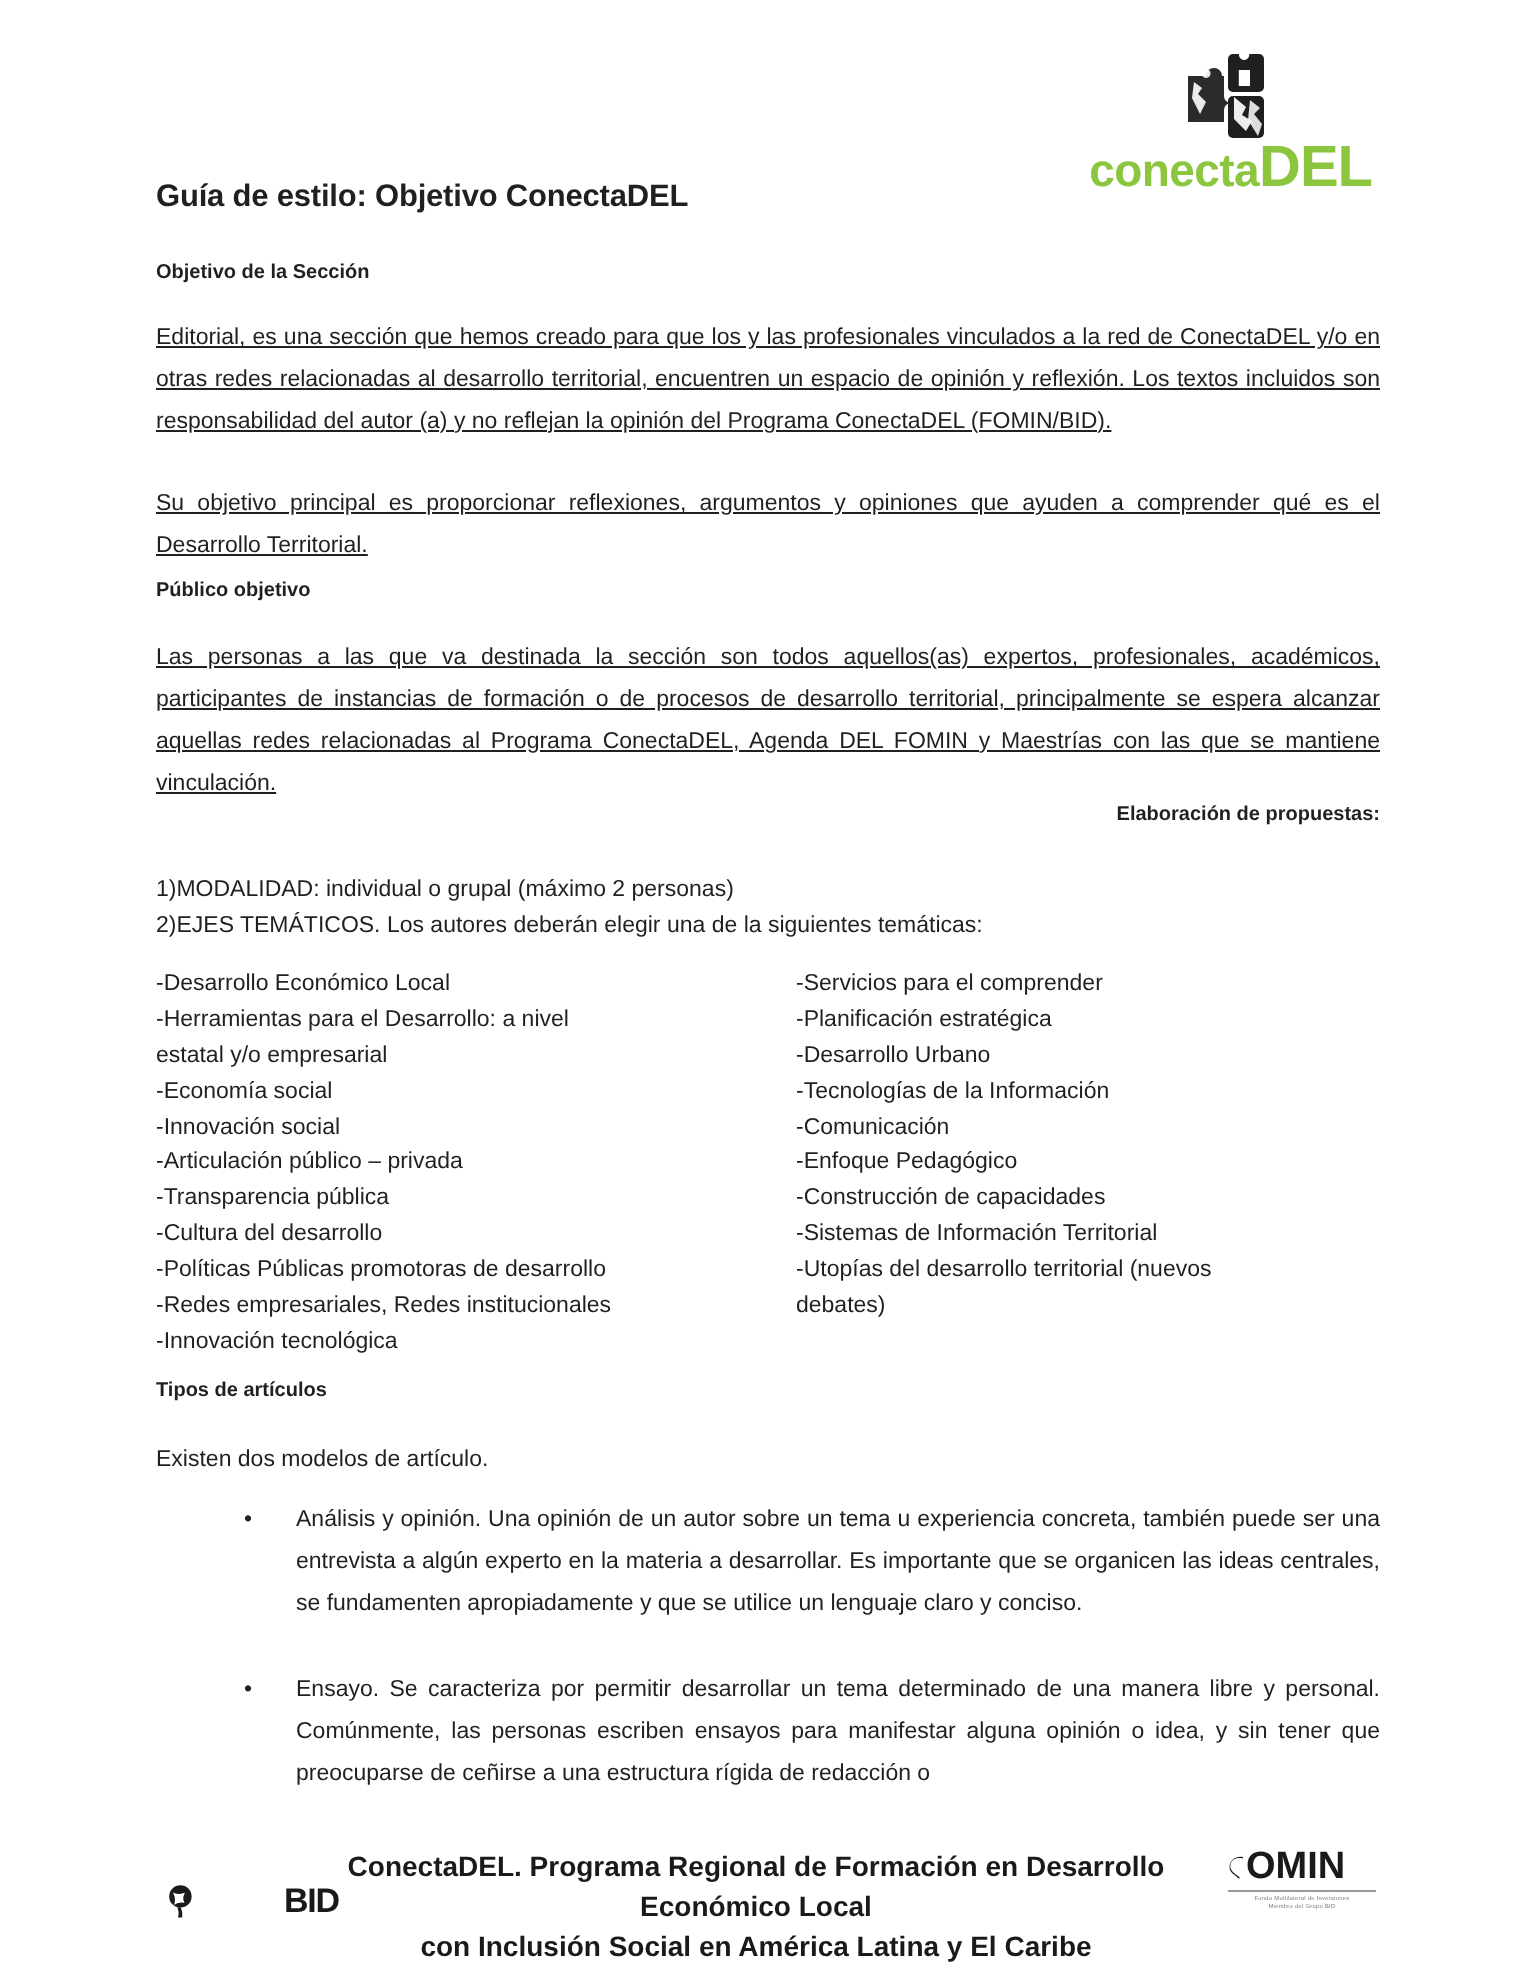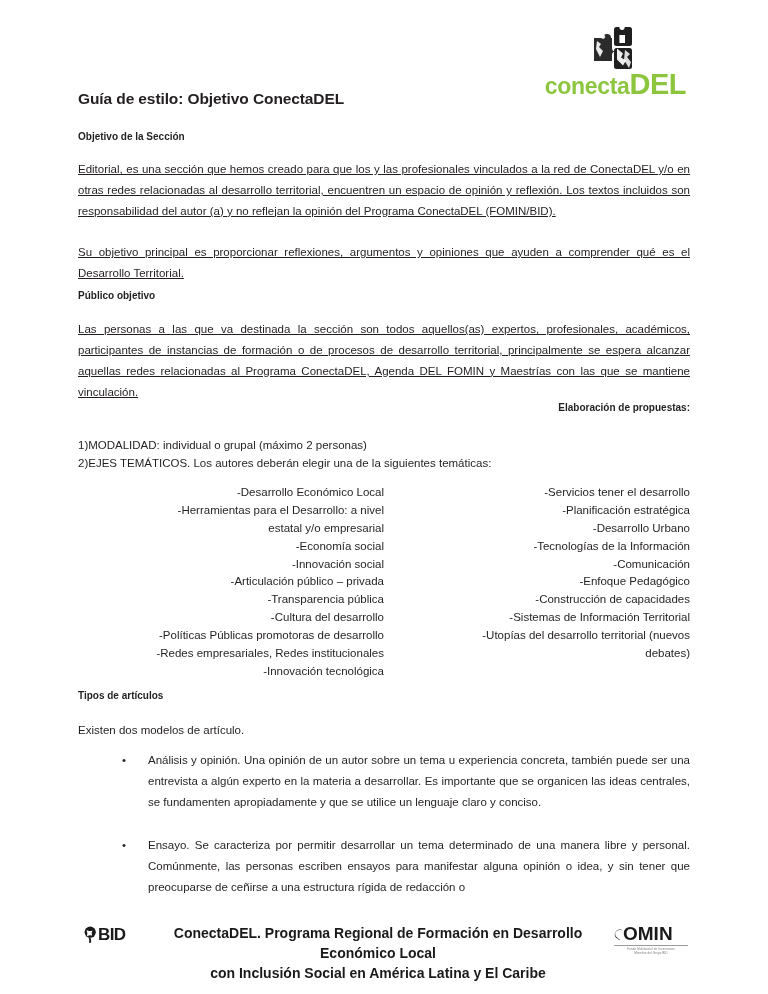--- a/index.html
+++ b/index.html
@@ -100,21 +100,20 @@
     top: 484px;
     width: 612px;
     display: flex;
   }
   .topics .col { width: 306px; }
   .topics .col.right { padding-left: 14px; box-sizing: border-box; }
   .topics .t-item {
     font-size: 11.5px;
     line-height: 1.555;
     white-space: pre-wrap;
-    text-align: right;
   }
 
   
   .bullet-row {
     display: flex;
     margin-top: 0;
   }
   .bullet-dot {
     width: 26px;
     flex: 0 0 26px;
@@ -150,23 +149,24 @@
     width: 456px;
     text-align: center;
     font-size: 14px;
     font-weight: bold;
     line-height: 1.42;
     color: #1a1a1a;
   }
   .bid-logo {
     position: absolute;
     left: 84px;
-    top: 6px;
+    top: 22px;
     display: flex;
     align-items: flex-end;
+    gap: 44px;
   }
   .bid-glyph {
     width: 13px;
     height: 17px;
     position: relative;
     margin-right: 1px;
   }
   .bid-text {
     font-size: 17px;
     font-weight: bold;
@@ -268,21 +268,21 @@
         <div class="t-item">-Economía social</div>
         <div class="t-item">-Innovación social</div>
         <div class="t-item">-Articulación público – privada</div>
         <div class="t-item">-Transparencia pública</div>
         <div class="t-item">-Cultura del desarrollo</div>
         <div class="t-item">-Políticas Públicas promotoras de desarrollo</div>
         <div class="t-item">-Redes empresariales, Redes institucionales</div>
         <div class="t-item">-Innovación tecnológica</div>
       </div>
       <div class="col right">
-        <div class="t-item">-Servicios tener el desarrollo</div>
+        <div class="t-item">-Servicios para el comprender</div>
         <div class="t-item">-Planificación estratégica</div>
         <div class="t-item">-Desarrollo Urbano</div>
         <div class="t-item">-Tecnologías de la Información</div>
         <div class="t-item">-Comunicación</div>
         <div class="t-item">-Enfoque Pedagógico</div>
         <div class="t-item">-Construcción de capacidades</div>
         <div class="t-item">-Sistemas de Información Territorial</div>
         <div class="t-item">-Utopías del desarrollo territorial (nuevos
 debates)</div>
       </div>

